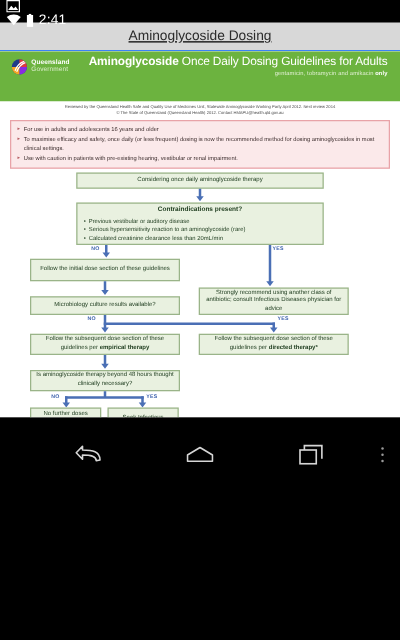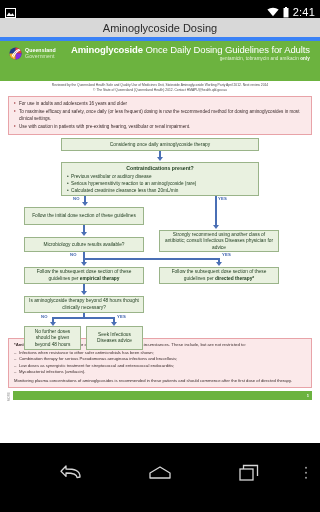--- a/index.html
+++ b/index.html
@@ -4,40 +4,42 @@
 <style>
   * { margin:0; padding:0; box-sizing:border-box; }
   html,body { width:320px; height:512px; overflow:hidden; }
   body {
     font-family:"Liberation Sans", sans-serif;
     background:#000;
   }
   
   #statusbar {
     height:18px; background:#000; color:#fff;
-    display:flex; align-items:flex-end; justify-content:space-between;
+    display:flex; align-items:flex-start; justify-content:space-between;
     padding:0 5px;
+    flex-direction:column;
   }
   #statusbar .left { display:flex; align-items:center; gap:4px; }
   #statusbar .right { display:flex; align-items:center; gap:4px; }
   .sb-icon { display:block; }
   #clock { font-size:11px; color:#fff; letter-spacing:.2px; }
 
   
   #appbar {
     height:23px; background:#d8d8d8;
     display:flex; align-items:center; justify-content:center;
-    border-bottom:4px solid #3b82f6;
+    border-bottom:1px solid #3b82f6;
+    text-decoration:underline;
   }
   #appbar .title { font-size:11px; color:#2b2b2b; }
 
   
   #doc {
     position:relative;
-    height:402px;
+    height:293px;
     background:#ffffff;
     overflow:hidden;
   }
   #page {
     position:absolute; left:0; top:0; right:0; bottom:0;
     background:#fff;
     padding:0;
   }
   
   .greenband {

